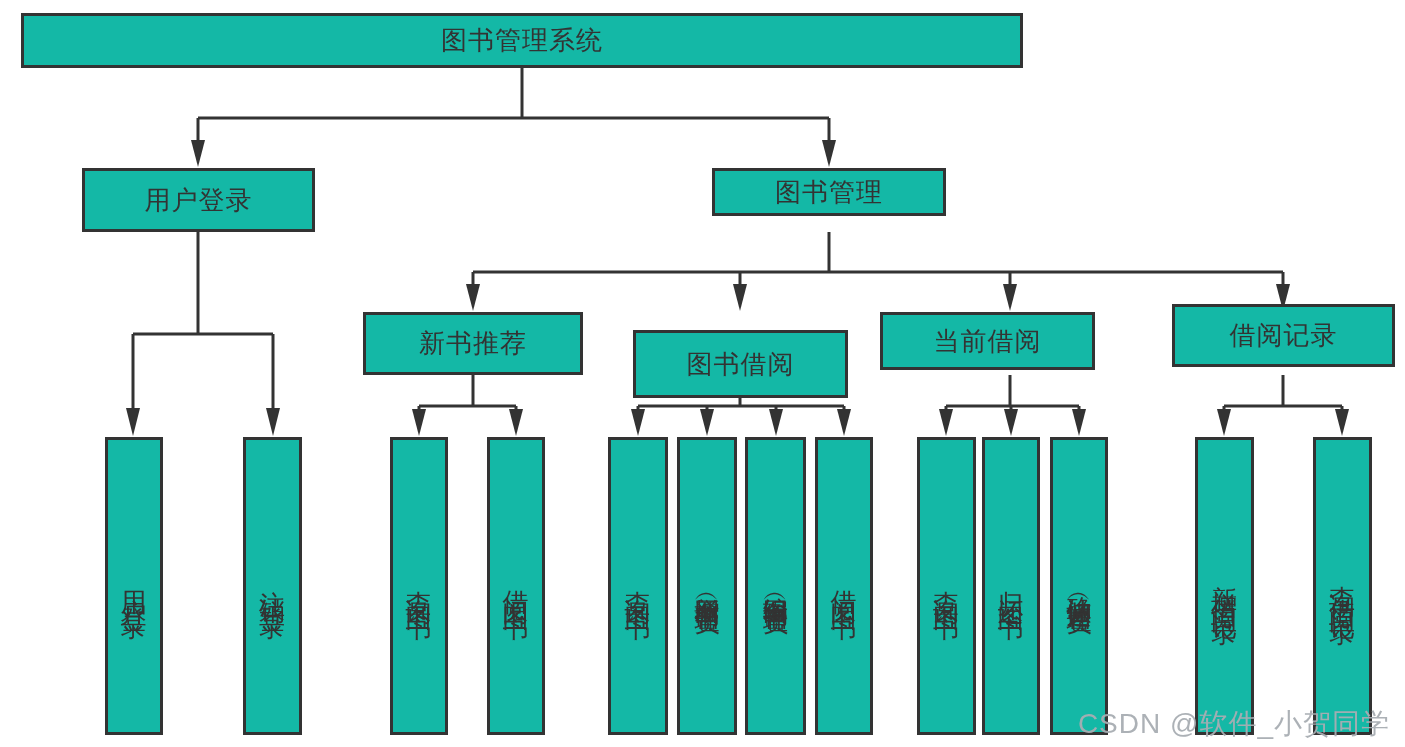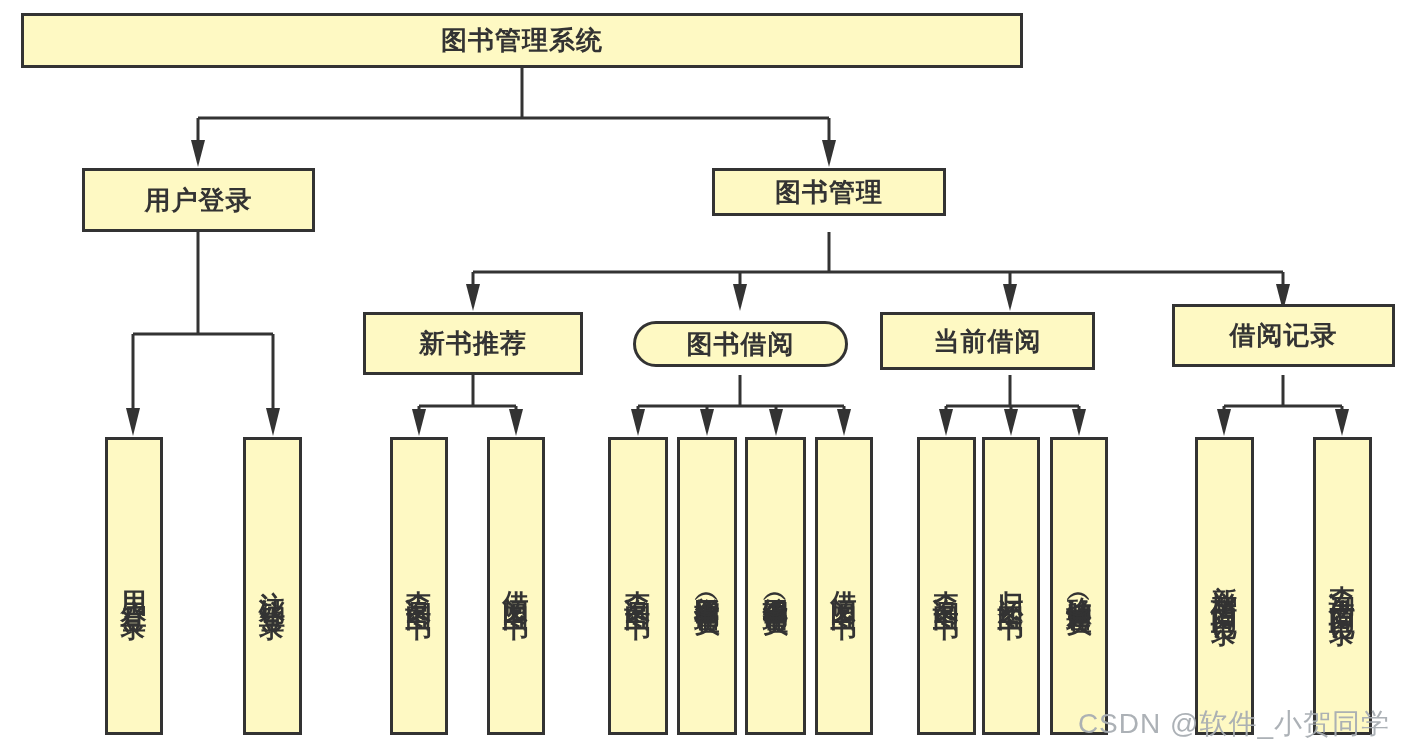--- a/index.html
+++ b/index.html
@@ -2,22 +2,22 @@
 <html><head>
 <meta charset="utf-8">
 <style>
   html,body{margin:0;padding:0;background:#ffffff;}
   .canvas{
     position:relative;width:1405px;height:747px;background:#ffffff;
     font-family:"Liberation Sans","DejaVu Sans",sans-serif;color:#333333;overflow:hidden;
   }
   svg.wires{position:absolute;left:0;top:0;z-index:1;}
   .node{
-    position:absolute;background:#fef9c3;border:3px solid #333333;box-sizing:border-box;
-    display:flex;align-items:center;justify-content:center;z-index:2;font-weight:bold;
+    position:absolute;background:#14b8a6;border:3px solid #333333;box-sizing:border-box;
+    display:flex;align-items:center;justify-content:center;z-index:2;
   }
   .hbox span{font-size:26px;letter-spacing:1px;white-space:nowrap;}
   .vbox{top:437px;height:298px;}
   .vbox span{
     writing-mode:vertical-rl;text-orientation:mixed;
     font-size:26px;line-height:1;letter-spacing:8px;white-space:nowrap;
   }
   .vbox.tight span{font-size:25px;letter-spacing:2px;}
   .vbox.mid span{letter-spacing:7px;}
   .watermark{
@@ -113,21 +113,21 @@
   <div class="node hbox" style="left:82px;top:168px;width:233px;height:64px;">
     <span>用户登录</span>
   </div>
   <div class="node hbox" style="left:712px;top:168px;width:234px;height:48px;">
     <span>图书管理</span>
   </div>
 
   <div class="node hbox" style="left:363px;top:312px;width:220px;height:63px;">
     <span>新书推荐</span>
   </div>
-  <div class="node hbox" style="left:633px;top:321px;width:215px;height:46px;border-radius:27px;">
+  <div class="node hbox" style="left:633px;top:330px;width:215px;height:68px;">
     <span>图书借阅</span>
   </div>
   <div class="node hbox" style="left:880px;top:312px;width:215px;height:58px;">
     <span>当前借阅</span>
   </div>
   <div class="node hbox" style="left:1172px;top:304px;width:223px;height:63px;">
     <span>借阅记录</span>
   </div>
 
   <div class="node vbox" style="left:105px;width:58px;">

